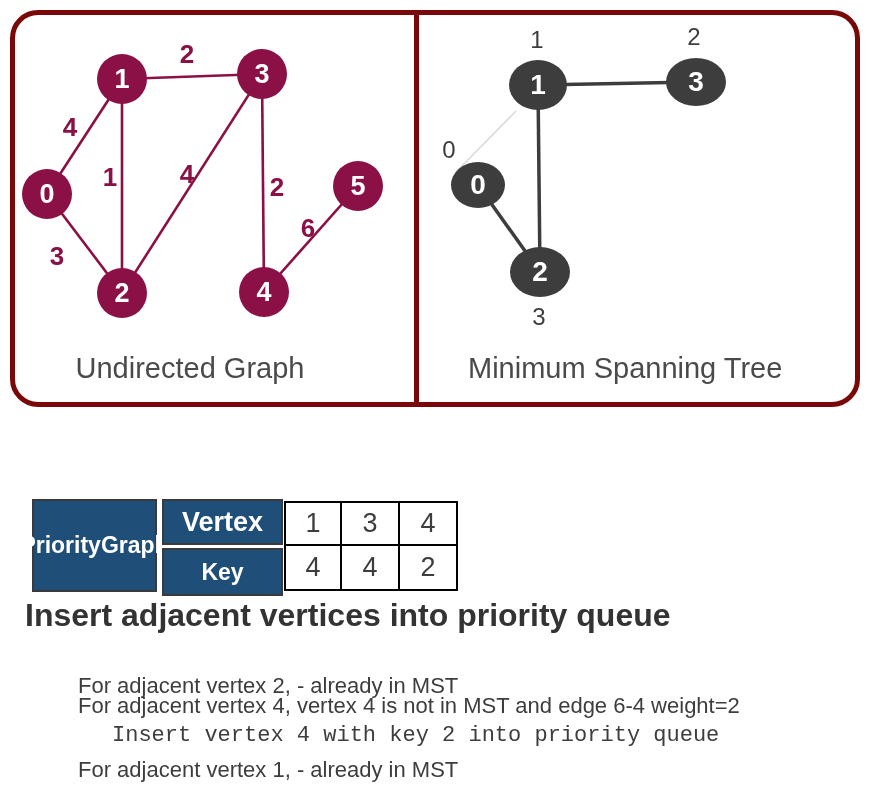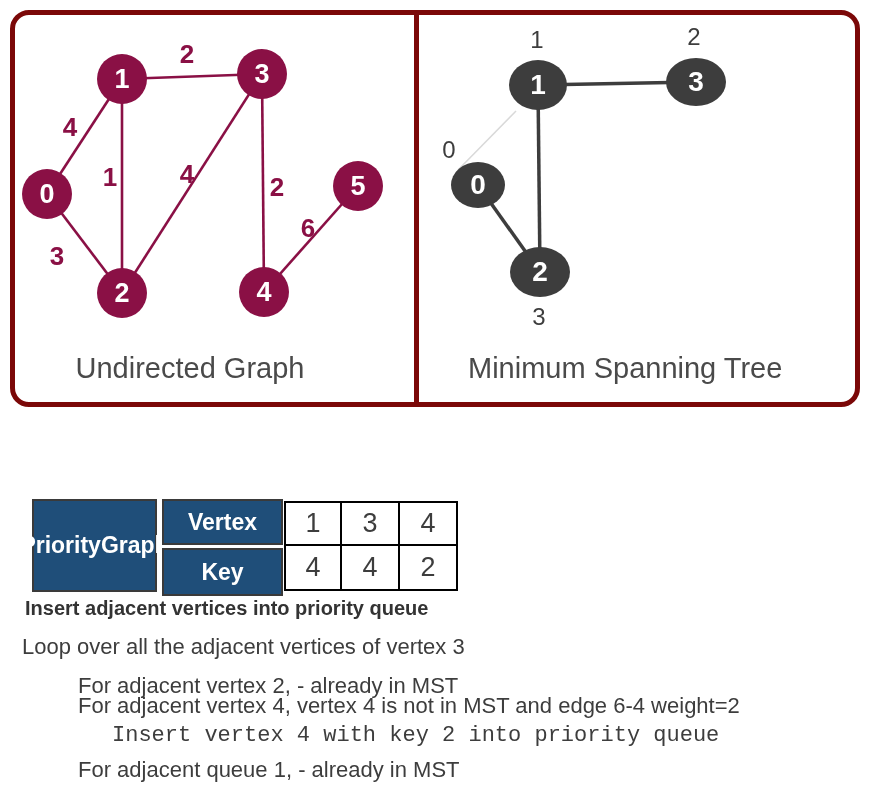--- a/index.html
+++ b/index.html
@@ -2,52 +2,52 @@
 <html><head>
 <meta charset="utf-8">
 <style>
   html, body { margin:0; padding:0; background:#ffffff; }
   body { width:869px; height:800px; position:relative; font-family:"Liberation Sans", sans-serif; }
   .canvas { position:absolute; left:0; top:0; width:869px; height:800px; background:#fff; overflow:hidden; }
 
   
   .diagram-frame {
     position:absolute; left:10px; top:10px; width:840px; height:387px;
-    border:5px solid #7b0808; border-radius:19px;
+    border:5px solid #7b0808; border-radius:28px;
   }
   .divider { position:absolute; left:399px; top:0; width:5px; height:100%; background:#7b0808; }
   .panel-title { position:absolute; top:337px; font-size:29px; color:#4a4a4a; text-align:center; white-space:nowrap; }
   .panel-title.left  { left:10px;  width:330px; }
   .panel-title.right { left:453px; width:300px; }
 
   .graphs-svg { position:absolute; left:0; top:0; width:869px; height:430px; pointer-events:none; }
 
   
   .pq-box {
     position:absolute; box-sizing:border-box; background:#1f4e79; color:#ffffff;
     font-weight:bold; display:flex; flex-direction:row; align-items:center; justify-content:center;
     border:2px solid #3a3a3a;
   }
   .pq-corner { left:32px; top:499px; width:125px; height:93px; font-size:23px; line-height:31px; }
-  .pq-vertex { left:162px; top:499px; width:121px; height:46px; font-size:23px; }
+  .pq-vertex { left:162px; top:499px; width:121px; height:46px; font-size:27px; }
   .pq-key    { left:162px; top:548px; width:121px; height:48px; font-size:23px; }
   .pq-cells {
     position:absolute; left:284px; top:501px;
     display:grid; grid-template-columns:repeat(3,58px); grid-auto-rows:45px;
   }
   .pq-cell {
     box-sizing:border-box; border:2px solid #000; margin-left:-2px; margin-top:0;
     background:#fff; display:flex; align-items:center; justify-content:center;
     font-size:27px; color:#3d3d3d;
   }
   .pq-cell:first-child, .pq-cell:nth-child(4) { margin-left:0; }
   .pq-cell:nth-child(n+4) { margin-top:-2px; }
 
   
-  .nar-heading { position:absolute; left:25px; top:597px; font-size:20px; font-weight:bold; color:#333333; white-space:nowrap; }
+  .nar-heading { position:absolute; left:25px; top:597px; font-size:32px; font-weight:bold; color:#333333; white-space:nowrap; }
   .nar-line { position:absolute; font-size:22px; color:#3d3d3d; white-space:nowrap; }
   .nar-line.l0 { left:22px;  top:634px; }
   .nar-line.l1 { left:78px;  top:663px;margin-top:10px; }
   .nar-line.l2 { left:78px;  top:693px; }
   .nar-line.l3 { left:112px; top:723px;font-family:Liberation Mono, monospace; }
   .nar-line.l4 { left:78px;  top:757px; }
 </style>
 </head>
 <body>
 
@@ -114,19 +114,18 @@
   <div class="pq-cells">
     <div class="pq-cell">1</div>
     <div class="pq-cell">3</div>
     <div class="pq-cell">4</div>
     <div class="pq-cell">4</div>
     <div class="pq-cell">4</div>
     <div class="pq-cell">2</div>
   </div>
 
   <div class="nar-heading">Insert adjacent vertices into priority queue</div>
-  <div class="nar-line l0">Loop over all the adjacent vertices of vertex 3</div>
   <div class="nar-line l1">For adjacent vertex 2, - already in MST</div>
   <div class="nar-line l2">For adjacent vertex 4, vertex 4 is not in MST and edge 6-4 weight=2</div>
   <div class="nar-line l3">Insert vertex 4 with key 2 into priority queue</div>
-  <div class="nar-line l4">For adjacent queue 1, - already in MST</div>
+  <div class="nar-line l4">For adjacent vertex 1, - already in MST</div>
 
 </div>
 
 </body></html>

